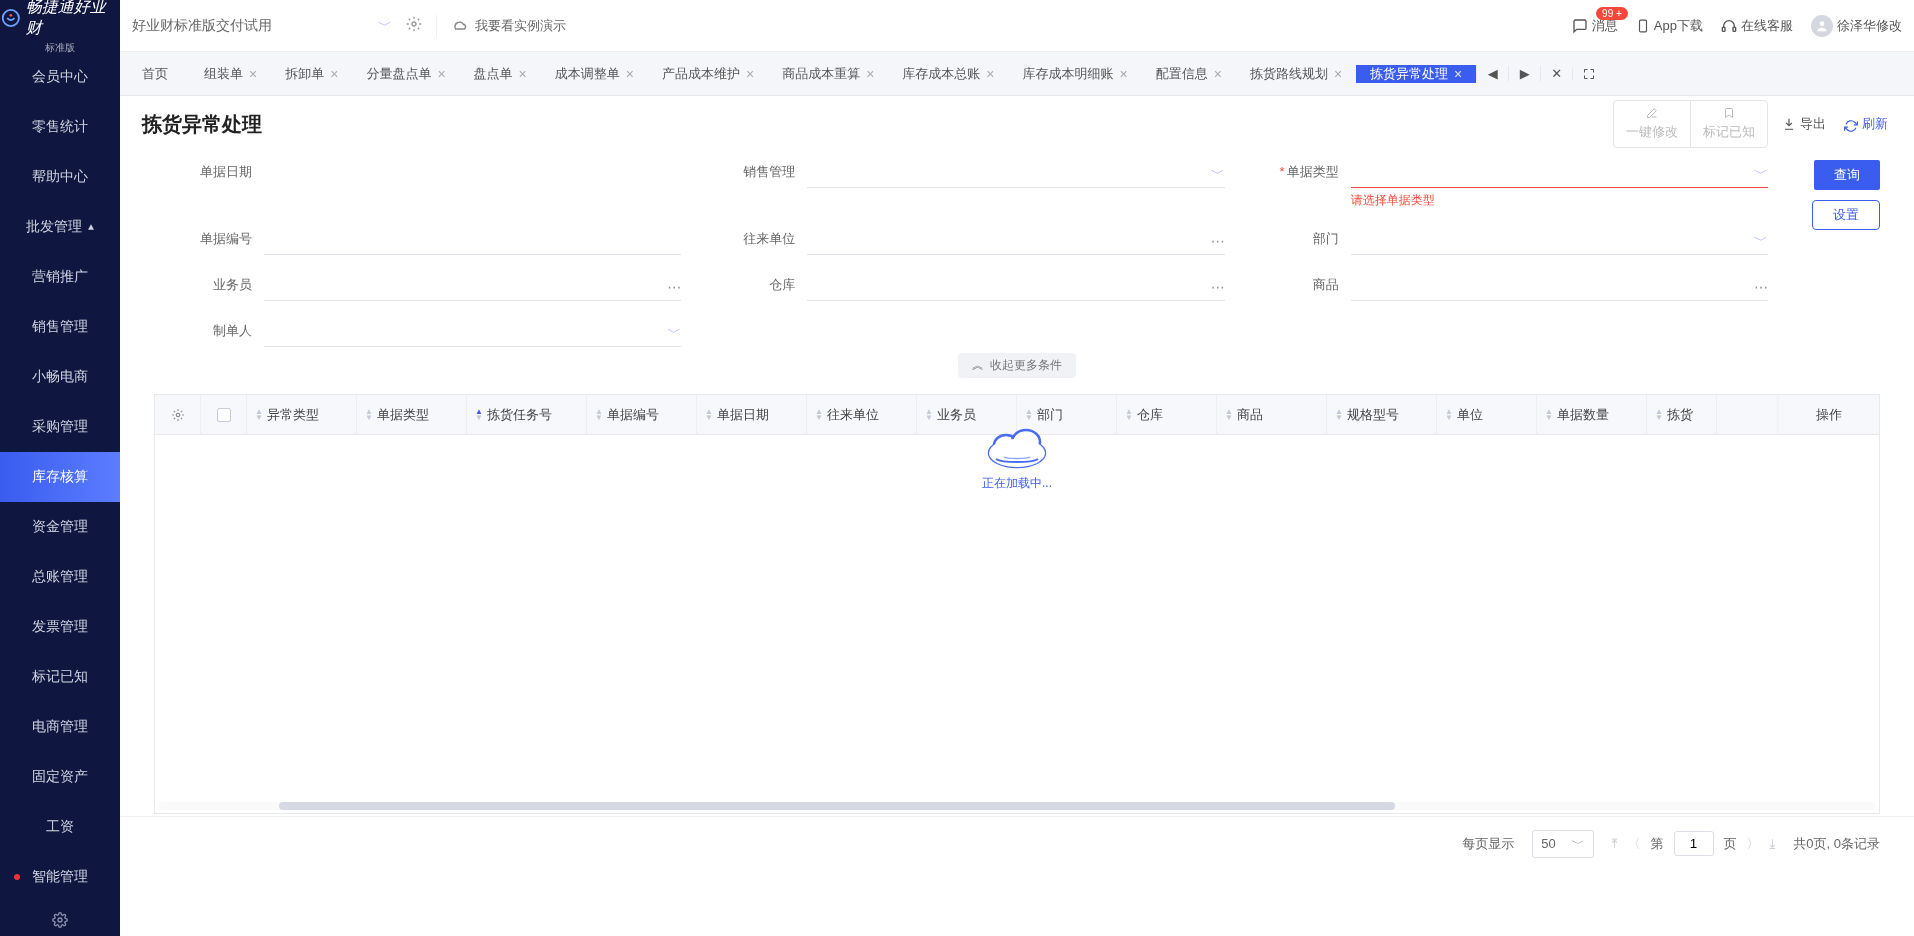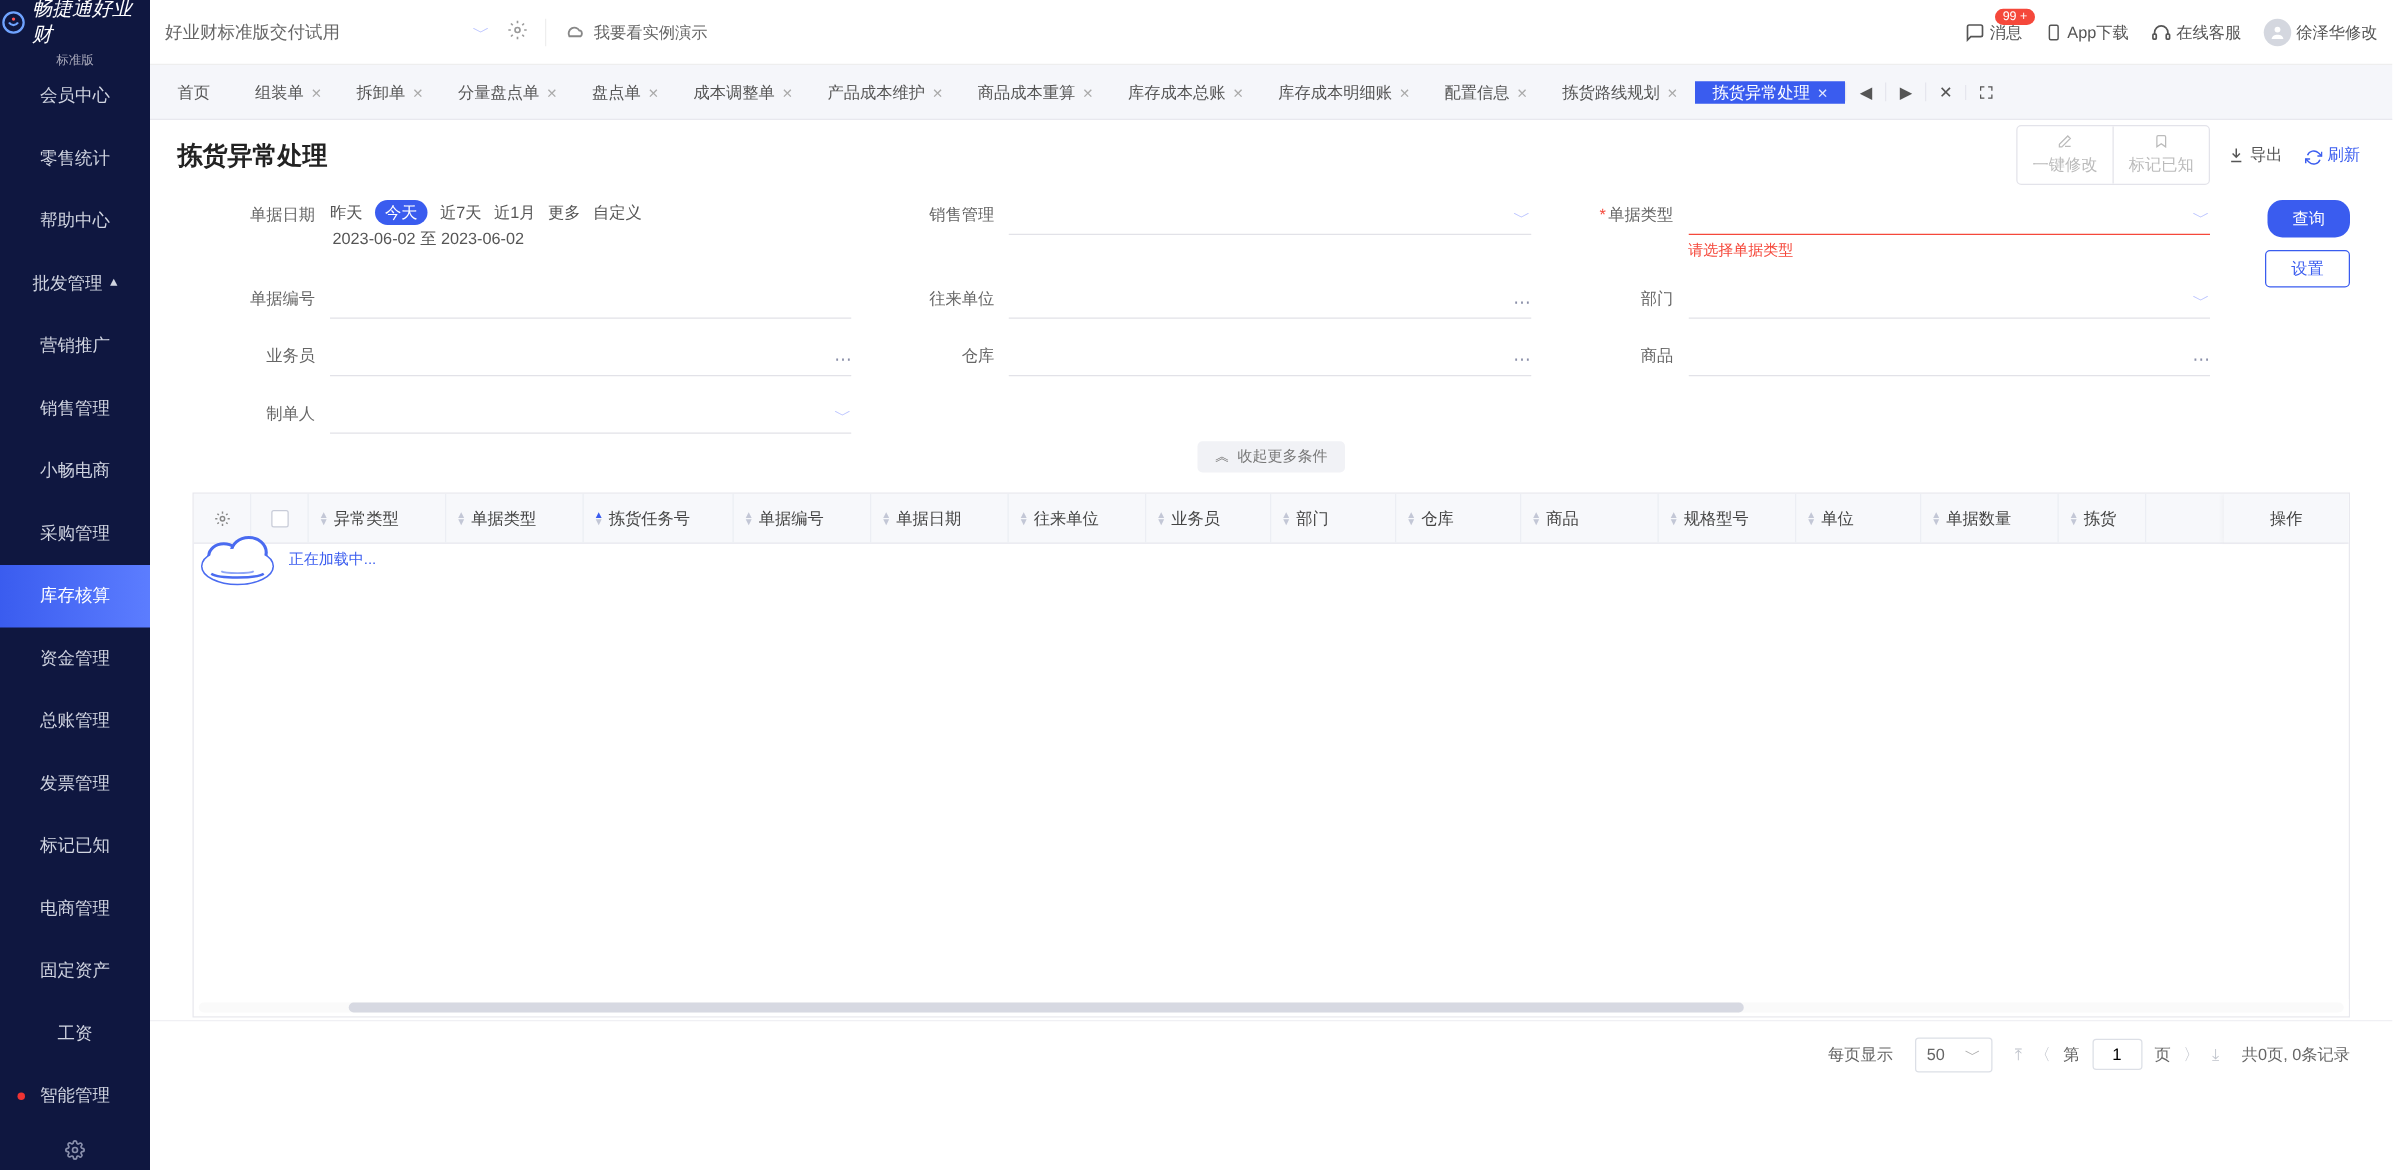--- a/index.html
+++ b/index.html
@@ -68,35 +68,35 @@
 .date-opts span { color:#555; cursor:pointer; font-size:13px; }
 .date-opts .pill { background:#3a5cef; color:#fff; border-radius:10px; padding:1px 8px; }
 .date-range { color:#555; font-size:13px; margin-top:2px; padding-left:2px; }
 .field { display:flex; align-items:center; border-bottom:1px solid #e2e2e8; height:28px; }
 .field.error { border-bottom-color:#f5483b; }
 .field .input { flex:1; color:#333; font-size:13px; min-height:18px; }
 .field .icon { color:#8a8fa8; cursor:pointer; font-size:14px; padding-left:6px; }
 .field .icon.caret { color:#b9c2ff; font-size:14px; }
 .err-msg { color:#f5483b; font-size:12px; margin-top:4px; }
 .side-actions { display:flex; flex-direction:column; gap:10px; align-items:flex-end; }
-.btn-primary { background:#3a5cef; color:#fff; border:none; border-radius:12px; padding:6px 20px; font-size:13px; cursor:pointer; }
+.btn-primary { background:#3a5cef; color:#fff; border:none; border-radius:2px; padding:6px 20px; font-size:13px; cursor:pointer; }
 .btn-outline { background:#fff; color:#3a5cef; border:1px solid #3a5cef; border-radius:4px; padding:5px 20px; font-size:13px; cursor:pointer; }
 
 .collapse-bar { display:flex; justify-content:center; padding:6px 0 4px 0; }
 .collapse-pill { background:#f1f2f6; color:#777; border-radius:4px; padding:4px 14px; font-size:12px; display:flex; align-items:center; gap:6px; cursor:pointer; }
 
 
 .table-wrap { margin: 8px 34px 0 34px; border:1px solid #e8e8ee; position:relative; height:420px; overflow:hidden; background:#fff; }
 .thead { display:flex; background:#f7f8fb; height:40px; border-bottom:1px solid #e8e8ee; }
 .th { display:flex; align-items:center; gap:4px; padding:0 8px; color:#444; font-size:13px; border-right:1px solid #eceef4; white-space:nowrap; }
 .th.center { justify-content:center; }
 .sort { display:flex; flex-direction:column; line-height:6px; font-size:8px; color:#c3c7d6; }
 .sort .up.active { color:#3a5cef; }
 .th.op { margin-left:auto; border-right:none; justify-content:center; width:100px; box-shadow:-2px 0 4px rgba(0,0,0,.03); }
-.loading { position:absolute; top:30px; left:0; right:0; display:flex; flex-direction:row; align-items:center; gap:6px; }
+.loading { position:absolute; top:30px; left:0; right:0; display:flex; flex-direction:column; align-items:center; gap:6px; }
 .cloud { width:70px; height:44px; }
 .loading-text { color:#3a5cef; font-size:12px; }
 .hscroll { position:absolute; bottom:0; left:0; right:0; height:14px; background:#fff; display:flex; align-items:center; padding:0 4px; }
 .hscroll .trk { flex:1; height:8px; background:#fafafa; border-radius:4px; position:relative; }
 .hscroll .thumb { position:absolute; left:7%; width:65%; top:0; bottom:0; background:#d7d9e2; border-radius:4px; }
 
 
 .pager { height:54px; display:flex; align-items:center; justify-content:flex-end; padding:0 34px; gap:18px; color:#666; font-size:13px; border-top:1px solid #f0f0f4; margin-top:2px; }
 .pager .sizebox, .pager .pagebox { border:1px solid #dcdfe6; border-radius:3px; padding:4px 8px; display:flex; align-items:center; gap:16px; }
 .pager .nav { display:flex; align-items:center; gap:10px; color:#c0c4cc; }
@@ -336,31 +336,20 @@
             <span>刷新</span>
           </span>
       </div>
     </div>
 
     <div class="filters">
       <div class="filter-grid">
 
         <div class="filter-row">
           <div class="filter-label">单据日期</div>
-          <div class="filter-body">
-            <div class="date-opts">
-              <span>昨天</span>
-              <span class="pill">今天</span>
-              <span>近7天</span>
-              <span>近1月</span>
-              <span>更多</span>
-              <span>自定义</span>
-            </div>
-            <div class="date-range">2023-06-02 至 2023-06-02</div>
-          </div>
         </div>
         <div class="filter-row">
           <div class="filter-label">销售管理</div>
           <div class="filter-body">
               <div class="field">
                 <span class="input"></span>
                 <span class="icon caret">﹀</span>
               </div>
             </div>
         </div>

